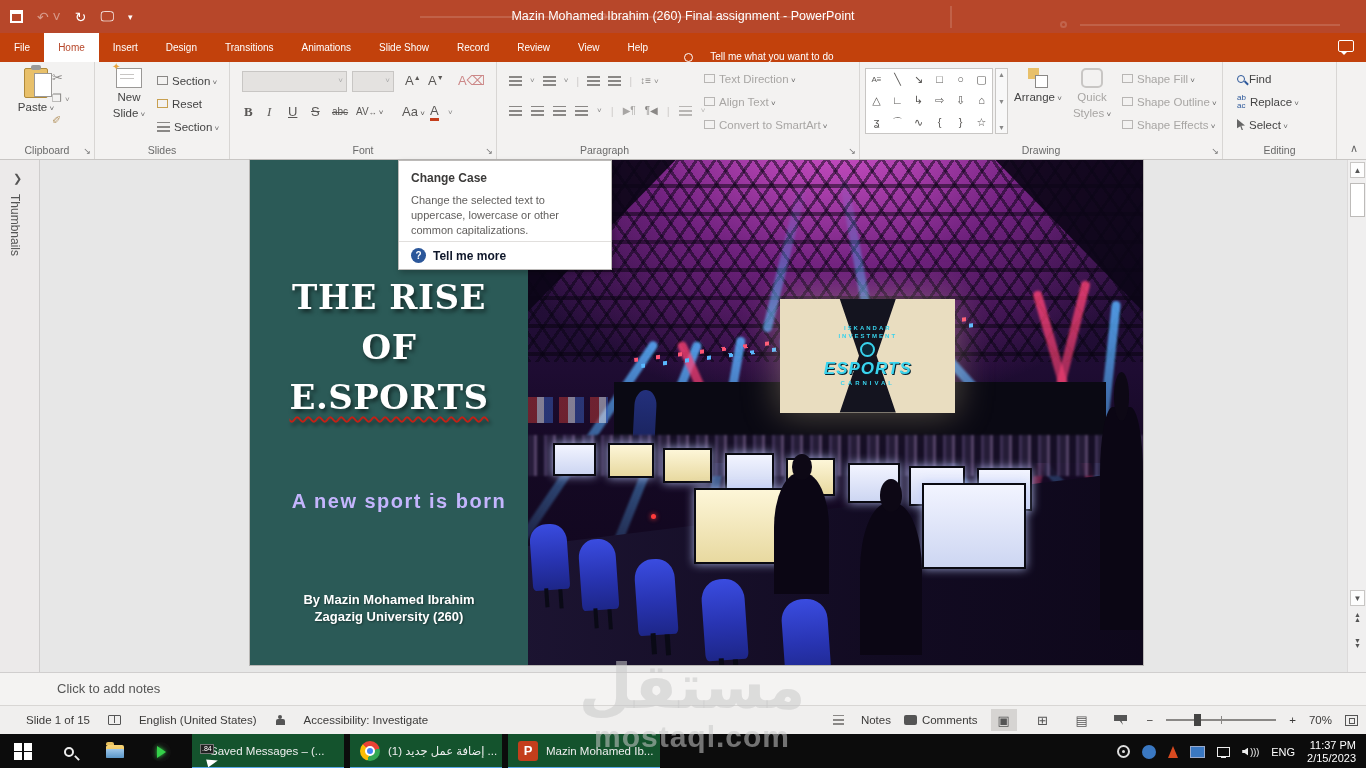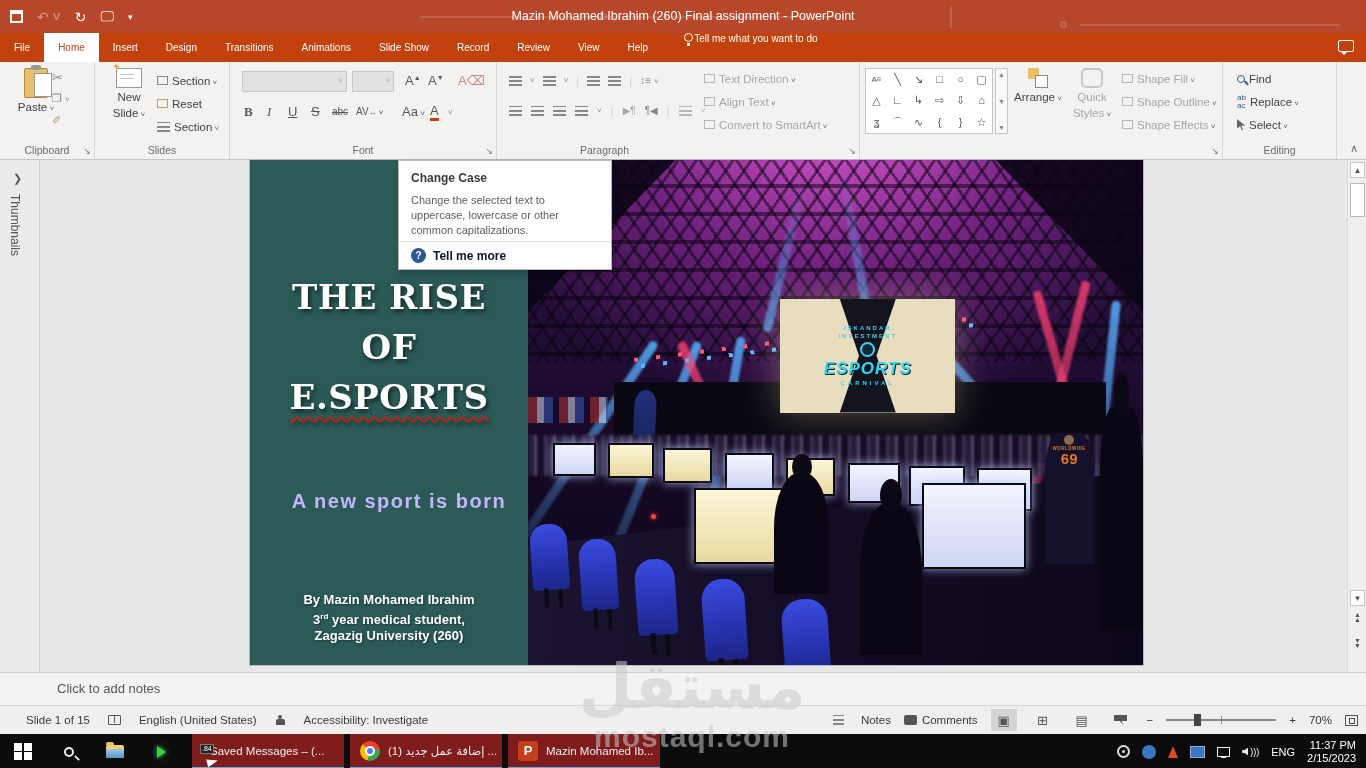--- a/index.html
+++ b/index.html
@@ -22,21 +22,21 @@
   .avatar::after { content:""; position:absolute; left:4px; top:15px; width:18px; height:12px; background:#fff; border-radius:8px 8px 0 0; }
   .winbtn { width:40px; height:33px; display:flex; align-items:center; justify-content:center; font-size:13px; }
   .ribopt { width:13px; height:11px; border:1px solid #fff; font-size:8px; line-height:9px; text-align:center; }
   .restore-ic { width:9px; height:9px; border:1px solid #fff; position:relative; }
   .restore-ic::before { content:""; position:absolute; left:2px; top:-4px; width:9px; height:9px; border:1px solid #fff; border-left:none; border-bottom:none; }
 
   
   #tabrow { position:relative; height:29px; background:#c2410c; display:flex; align-items:stretch; color:#fff; font-size:10px; }
   .tab { padding:0 14px; line-height:29px; }
   .tab.active { background:#fff; color:#b7472a; }
-  .tellme { display:flex; align-items:flex-start; gap:1px; margin-left:22px; }
+  .tellme { display:flex; align-items:flex-end; gap:17px; margin-left:22px; }
   .bulb { width:9px; height:9px; border:1.5px solid #fff; border-radius:50%; position:relative; }
   .bulb::after { content:""; position:absolute; left:2px; top:9px; width:3px; height:3px; background:#fff; }
   #fb-icon { position:absolute; right:12px; top:7px; width:16px; height:12px; border:1.5px solid #fff; border-radius:2px; }
   #fb-icon::after { content:""; position:absolute; left:2px; top:11px; border:3px solid transparent; border-top-color:#fff; }
 
   
   #ribbon { position:relative; height:98px; background:#f3f2f1; border-bottom:1px solid #c8c6c4; color:#444; font-size:11.5px; }
   .grp { position:absolute; top:0; bottom:0; border-right:1px solid #d8d6d4; }
   .grp-label { position:absolute; bottom:3px; left:0; right:0; text-align:center; font-size:10.5px; color:#6a6a6a; }
   .launcher { position:absolute; right:3px; bottom:3px; font-size:9px; color:#777; }
@@ -161,21 +161,21 @@
   .tb-ic { width:46px; display:flex; align-items:center; justify-content:center; }
   .win-logo { display:grid; grid-template-columns:8px 8px; grid-template-rows:8px 8px; gap:1.5px; }
   .win-logo span { background:#fff; }
   .search-ic { width:10px; height:10px; border:2px solid #eee; border-radius:50%; position:relative; }
   .search-ic::after { content:""; position:absolute; left:8px; top:8px; width:6px; height:2px; background:#eee; transform:rotate(45deg); }
   .folder-ic { width:18px; height:13px; background:linear-gradient(180deg,#f8d578,#e8b84e); border-radius:2px; position:relative; }
   .folder-ic::before { content:""; position:absolute; left:0; top:-3px; width:8px; height:3px; background:#e8c05e; border-radius:2px 2px 0 0; }
   .folder-ic::after { content:""; position:absolute; left:0; top:4px; width:18px; height:9px; background:linear-gradient(180deg,#9ec7ea,#5a96c8); border-radius:1px; }
   .play-ic { width:20px; height:20px; background:#111; border-radius:50%; display:flex; align-items:center; justify-content:center; }
   .play-ic span { width:0; height:0; border-left:9px solid #35d04a; border-top:6px solid transparent; border-bottom:6px solid transparent; filter:drop-shadow(0 0 2px #35d04a); }
-  .app { display:flex; align-items:center; gap:8px; padding:0 10px; width:152px; background:#7f1d1d; border-bottom:2.5px solid #5aa8e8; margin-right:6px; font-size:11.5px; color:#eee; white-space:nowrap; overflow:hidden; }
+  .app { display:flex; align-items:center; gap:8px; padding:0 10px; width:152px; background:#14532d; border-bottom:2.5px solid #5aa8e8; margin-right:6px; font-size:11.5px; color:#eee; white-space:nowrap; overflow:hidden; }
   .tg-ic { width:21px; height:21px; border-radius:50%; background:#2ca0da; position:relative; flex:0 0 auto; }
   .tg-ic::before { content:""; position:absolute; left:5px; top:7px; width:0; height:0; border-left:11px solid #fff; border-top:4px solid transparent; border-bottom:4px solid transparent; transform:rotate(-15deg); }
   .tg-badge { position:absolute; left:-2px; bottom:-3px; background:#222; border:1px solid #777; color:#fff; font-size:7px; padding:0 1px; line-height:8px; }
   .chrome-ic { width:20px; height:20px; border-radius:50%; background:conic-gradient(from -45deg,#ea4335 0 120deg,#34a853 0 240deg,#fbbc05 0 360deg); position:relative; flex:0 0 auto; }
   .chrome-ic::after { content:""; position:absolute; left:5px; top:5px; width:10px; height:10px; background:#4285f4; border:2px solid #fff; border-radius:50%; box-sizing:border-box; }
   .ppt-ic { width:20px; height:20px; border-radius:3px; background:#c43e1c; color:#fff; font-weight:bold; font-size:13px; display:flex; align-items:center; justify-content:center; flex:0 0 auto; }
   #tray { position:absolute; right:0; top:0; height:35px; display:flex; align-items:center; gap:12px; padding-right:10px; font-size:11px; }
   .cam-ic { width:13px; height:13px; border:2px solid #ddd; border-radius:50%; position:relative; }
   .cam-ic::after { content:""; position:absolute; left:3px; top:3px; width:3px; height:3px; background:#ddd; border-radius:50%; }
   .blue-dot { width:14px; height:14px; border-radius:50%; background:#3a78c2; }
@@ -364,20 +364,21 @@
         <span class="dd">Shape Fill</span>
       </div>
     <div class="sbtn abs gray" style="left:262px;top:29px;">
         <span class="sqic g"></span>
         <span class="dd">Shape Outline</span>
       </div>
     <div class="sbtn abs gray" style="left:262px;top:52px;">
         <span class="sqic g"></span>
         <span class="dd">Shape Effects</span>
       </div>
+    <div class="grp-label">Drawing</div>
     <div class="launcher">↘</div>
   </div>
 
   <div class="grp" style="left:1223px;width:114px;">
     <div class="sbtn abs" style="left:14px;top:6px;">
         <span class="mag"></span>
         <span>Find</span>
       </div>
     <div class="sbtn abs" style="left:14px;top:29px;">
         <span style="font-size:8px;color:#2b579a;line-height:8px;">ab<br>ac</span>
@@ -403,21 +404,20 @@
   <div id="slide">
     <div id="teal">
       <div class="slide-title">
         <div>THE RISE</div>
         <div>OF</div>
         <div class="wavy">E.SPORTS</div>
       </div>
       <div class="slide-sub">A new sport is born</div>
       <div class="slide-author">
         <div>By Mazin Mohamed Ibrahim</div>
-        <div><span>3</span><sup>rd</sup><span> year medical student,</span></div>
         <div>Zagazig University (260)</div>
       </div>
     </div>
 
     <div id="photo">
       <div class="ph-dome"></div>
       <div class="ph-truss"></div>
       <div class="ph-corner" style="left:0;clip-path:polygon(0 0,100% 0,0 100%);"></div>
       <div class="ph-corner" style="right:0;clip-path:polygon(0 0,100% 0,100% 100%);"></div>
 
@@ -471,24 +471,20 @@
 
       <div class="chair" style="left:0.5%;top:72%;width:6%;height:13%;"></div>
       <div class="chair" style="left:8.5%;top:75%;width:6%;height:14%;"></div>
       <div class="chair" style="left:17.5%;top:79%;width:6.5%;height:15%;"></div>
       <div class="chair" style="left:28.5%;top:83%;width:7%;height:16%;"></div>
       <div class="chair" style="left:41.5%;top:87%;width:7.5%;height:16%;"></div>
 
       <div class="sit" style="left:40%;top:62%;width:9%;height:24%;"></div>
       <div class="sit" style="left:54%;top:68%;width:10%;height:30%;"></div>
       <div class="sit" style="left:93%;top:49%;width:7%;height:44%;border-radius:30% 30% 0 0;"></div>
-      <div class="jersey" style="left:84%;top:54%;width:8%;height:26%;">
-        <div class="jt">WORLDWIDE</div>
-        <div class="jn">69</div>
-      </div>
     </div>
   </div>
 
   <div id="tooltip">
     <div class="tt-title">Change Case</div>
     <div class="tt-body">Change the selected text to uppercase, lowercase or other common capitalizations.</div>
     <div class="tt-foot">
       <span class="qmark">?</span>
       <span class="tt-link">Tell me more</span>
     </div>

